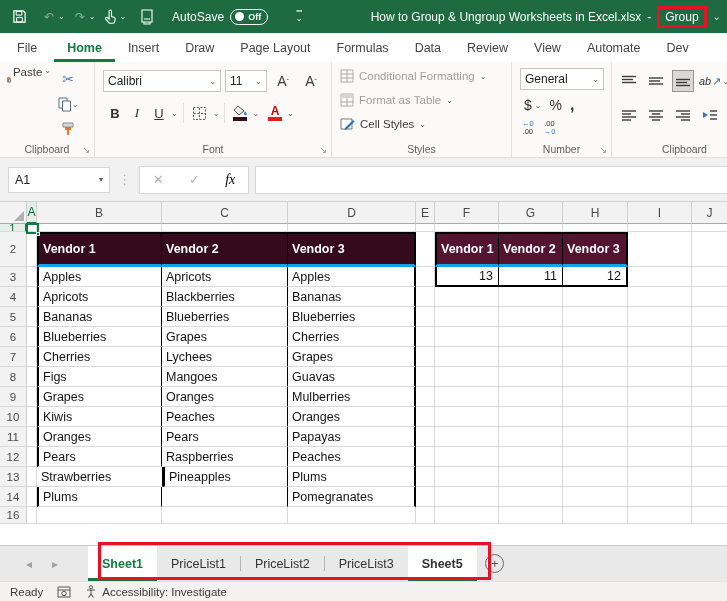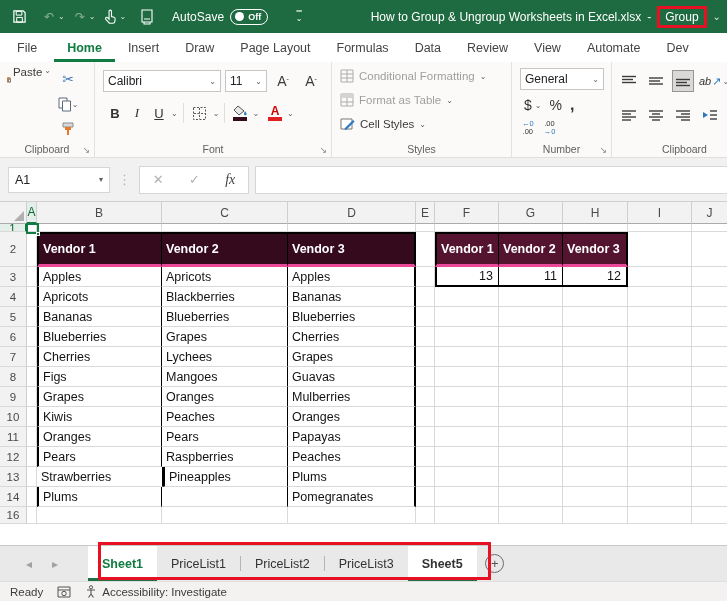--- a/index.html
+++ b/index.html
@@ -73,39 +73,39 @@
 
   
   #formula{position:absolute;left:0;top:158px;width:727px;height:44px;background:#F1F1F1;
     border-bottom:1px solid #CFCFCF;display:flex;align-items:center}
   #namebox{margin-left:8px;width:102px;height:26px;background:#fff;border:1px solid #D6D6D6;
     display:flex;align-items:center;padding:0 6px;font-size:12.5px;color:#222}
   #namebox .cv{flex:1}
   .fdots{color:#B9B7B5;margin:0 8px;font-size:13px}
   #fbtns{width:110px;height:28px;background:#fff;border:1px solid #D6D6D6;display:flex;align-items:center;justify-content:space-around}
   #fbtns .fb{font-size:13px;color:#B3B1AF;cursor:pointer}
-  #fbtns .fx{font-family:"Liberation Serif",serif;font-style:italic;color:#404040;font-size:14px}
+  #fbtns .fx{font-family:"Liberation Serif",serif;font-style:italic;color:#000000;font-size:14px}
   #fml-input{flex:1;height:28px;background:#fff;border:1px solid #D6D6D6;margin:0 0 0 6px;border-right:none}
 
   
   #sheet{position:absolute;left:0;top:202px;width:727px;height:343px;background:#fff;overflow:hidden}
   .grow{display:flex}
   .hcell{background:#F2F2F2;border-right:1px solid #CFCFCF;border-bottom:1px solid #ABABAB;
     color:#4a4a4a;font-size:12px;display:flex;align-items:center;justify-content:center;flex:none;cursor:pointer}
   .hcell.hl{background:#E3EFE8;border-bottom:2px solid #107C41;color:#0E6A38}
   .gut{background:#F2F2F2;border-right:1px solid #CFCFCF;border-bottom:1px solid #D9D9D9;
     color:#4a4a4a;font-size:11.5px;display:flex;align-items:center;justify-content:center;flex:none;overflow:hidden;cursor:pointer}
   .gut.hl{border-right:2px solid #107C41;background:#E3EFE8;color:#0E6A38}
   .cell{background:#fff;border-right:1px solid #D9D9D9;border-bottom:1px solid #D9D9D9;
     font-size:12.5px;color:#131313;display:flex;align-items:center;padding-left:4px;flex:none;overflow:hidden;cursor:cell}
   .vh{font-weight:bold;color:#fff;font-size:12.5px}
   .dark{background:#350A1D}.mid{background:#541430}
   .bl2{border-left:2px solid #000}.br2{border-right:2px solid #000}
   .br1{border-right:1px solid #000}.bt2{border-top:2px solid #000}
-  .bb2{border-bottom:2px solid #000}.bbO{border-bottom:3px solid #ec4899}
+  .bb2{border-bottom:2px solid #000}.bbO{border-bottom:3px solid #0ea5e9}
   .num{justify-content:flex-end;padding-right:5px;padding-left:0}
   #selrect{position:absolute;border:2px solid #107C41;background:transparent;pointer-events:none}
   #selhandle{position:absolute;width:4px;height:4px;background:#107C41;border:1px solid #fff;pointer-events:none}
   #corner-tri{width:0;height:0;border-bottom:10px solid #B0B0B0;border-left:10px solid transparent;position:absolute;right:2px;bottom:2px}
 
   
   #tabbar{position:absolute;left:0;top:545px;width:727px;height:36px;background:#E9E9E9;
     display:flex;align-items:stretch;font-size:12.5px;border-top:1px solid #C8C8C8}
   .navarr{width:26px;display:flex;align-items:center;justify-content:center;color:#A3A1A0;font-size:12px}
   .stab{display:flex;align-items:center;justify-content:center;padding:0 14px;color:#333;cursor:pointer;position:relative;white-space:nowrap}

